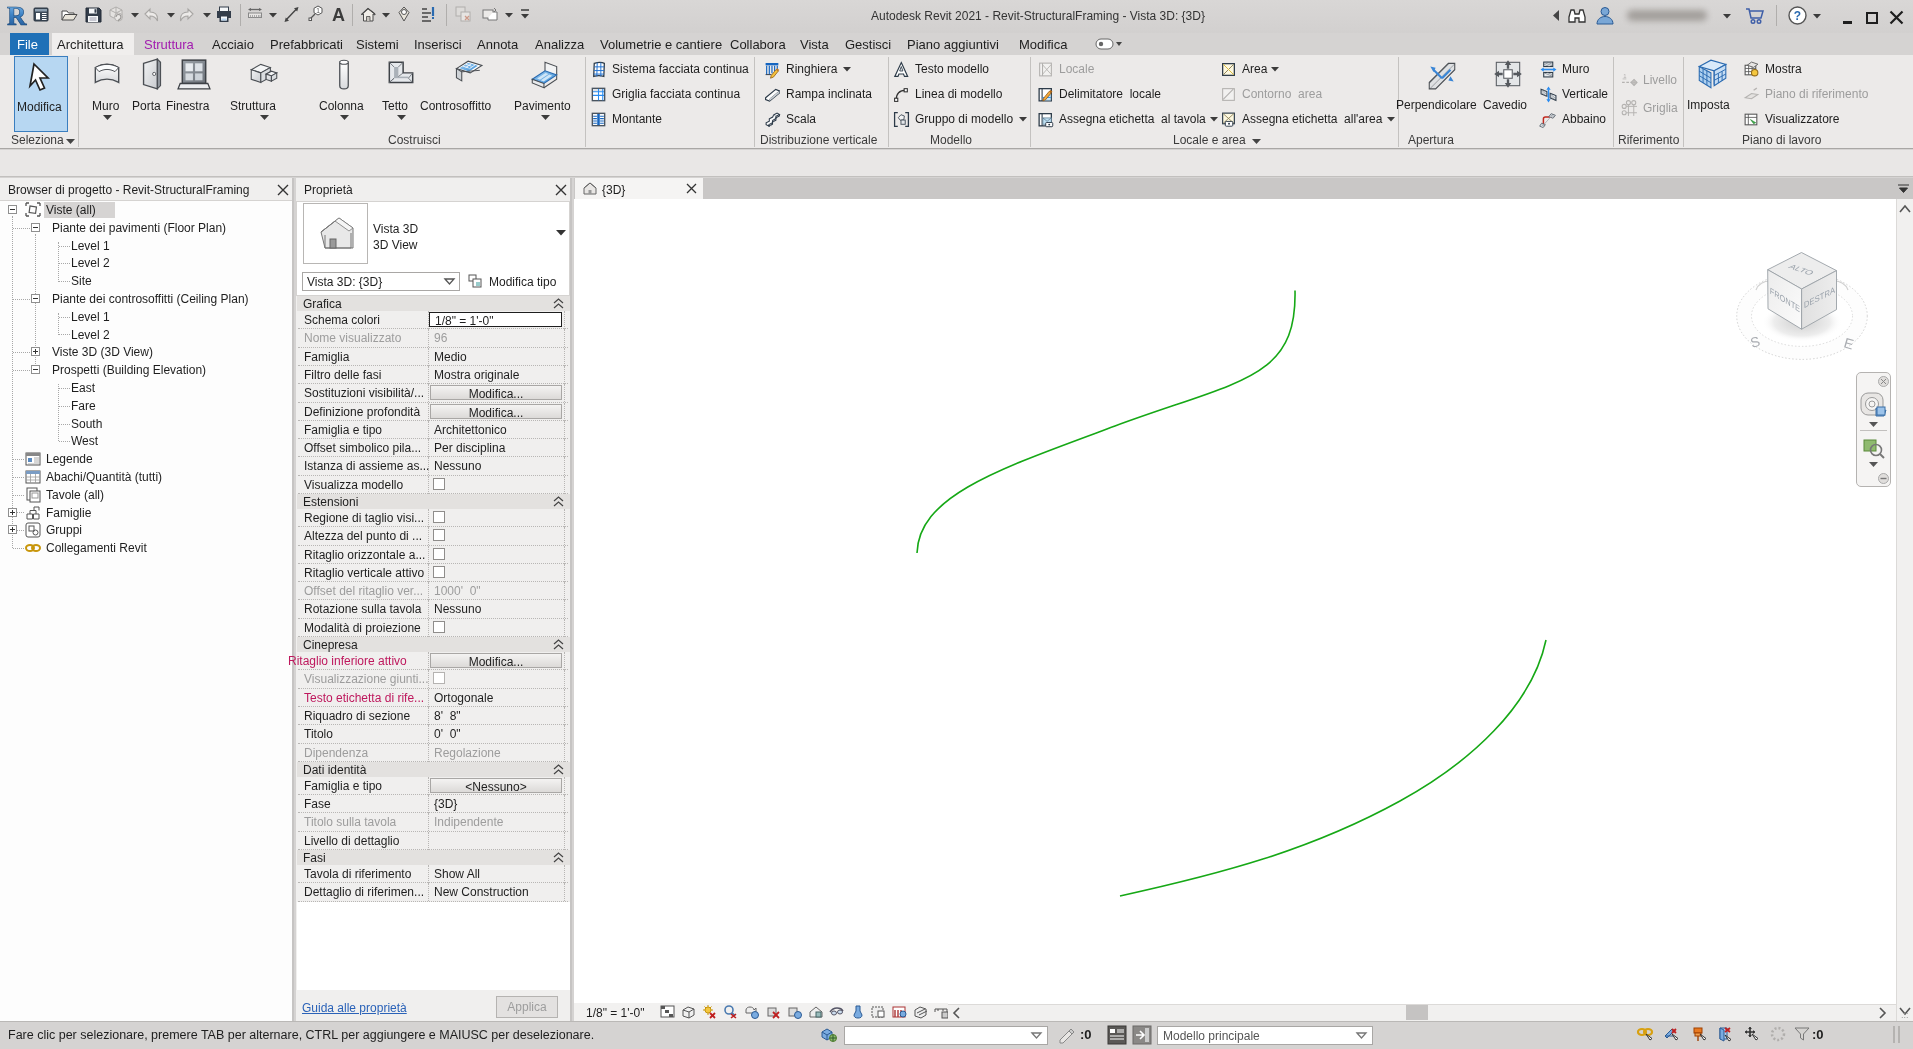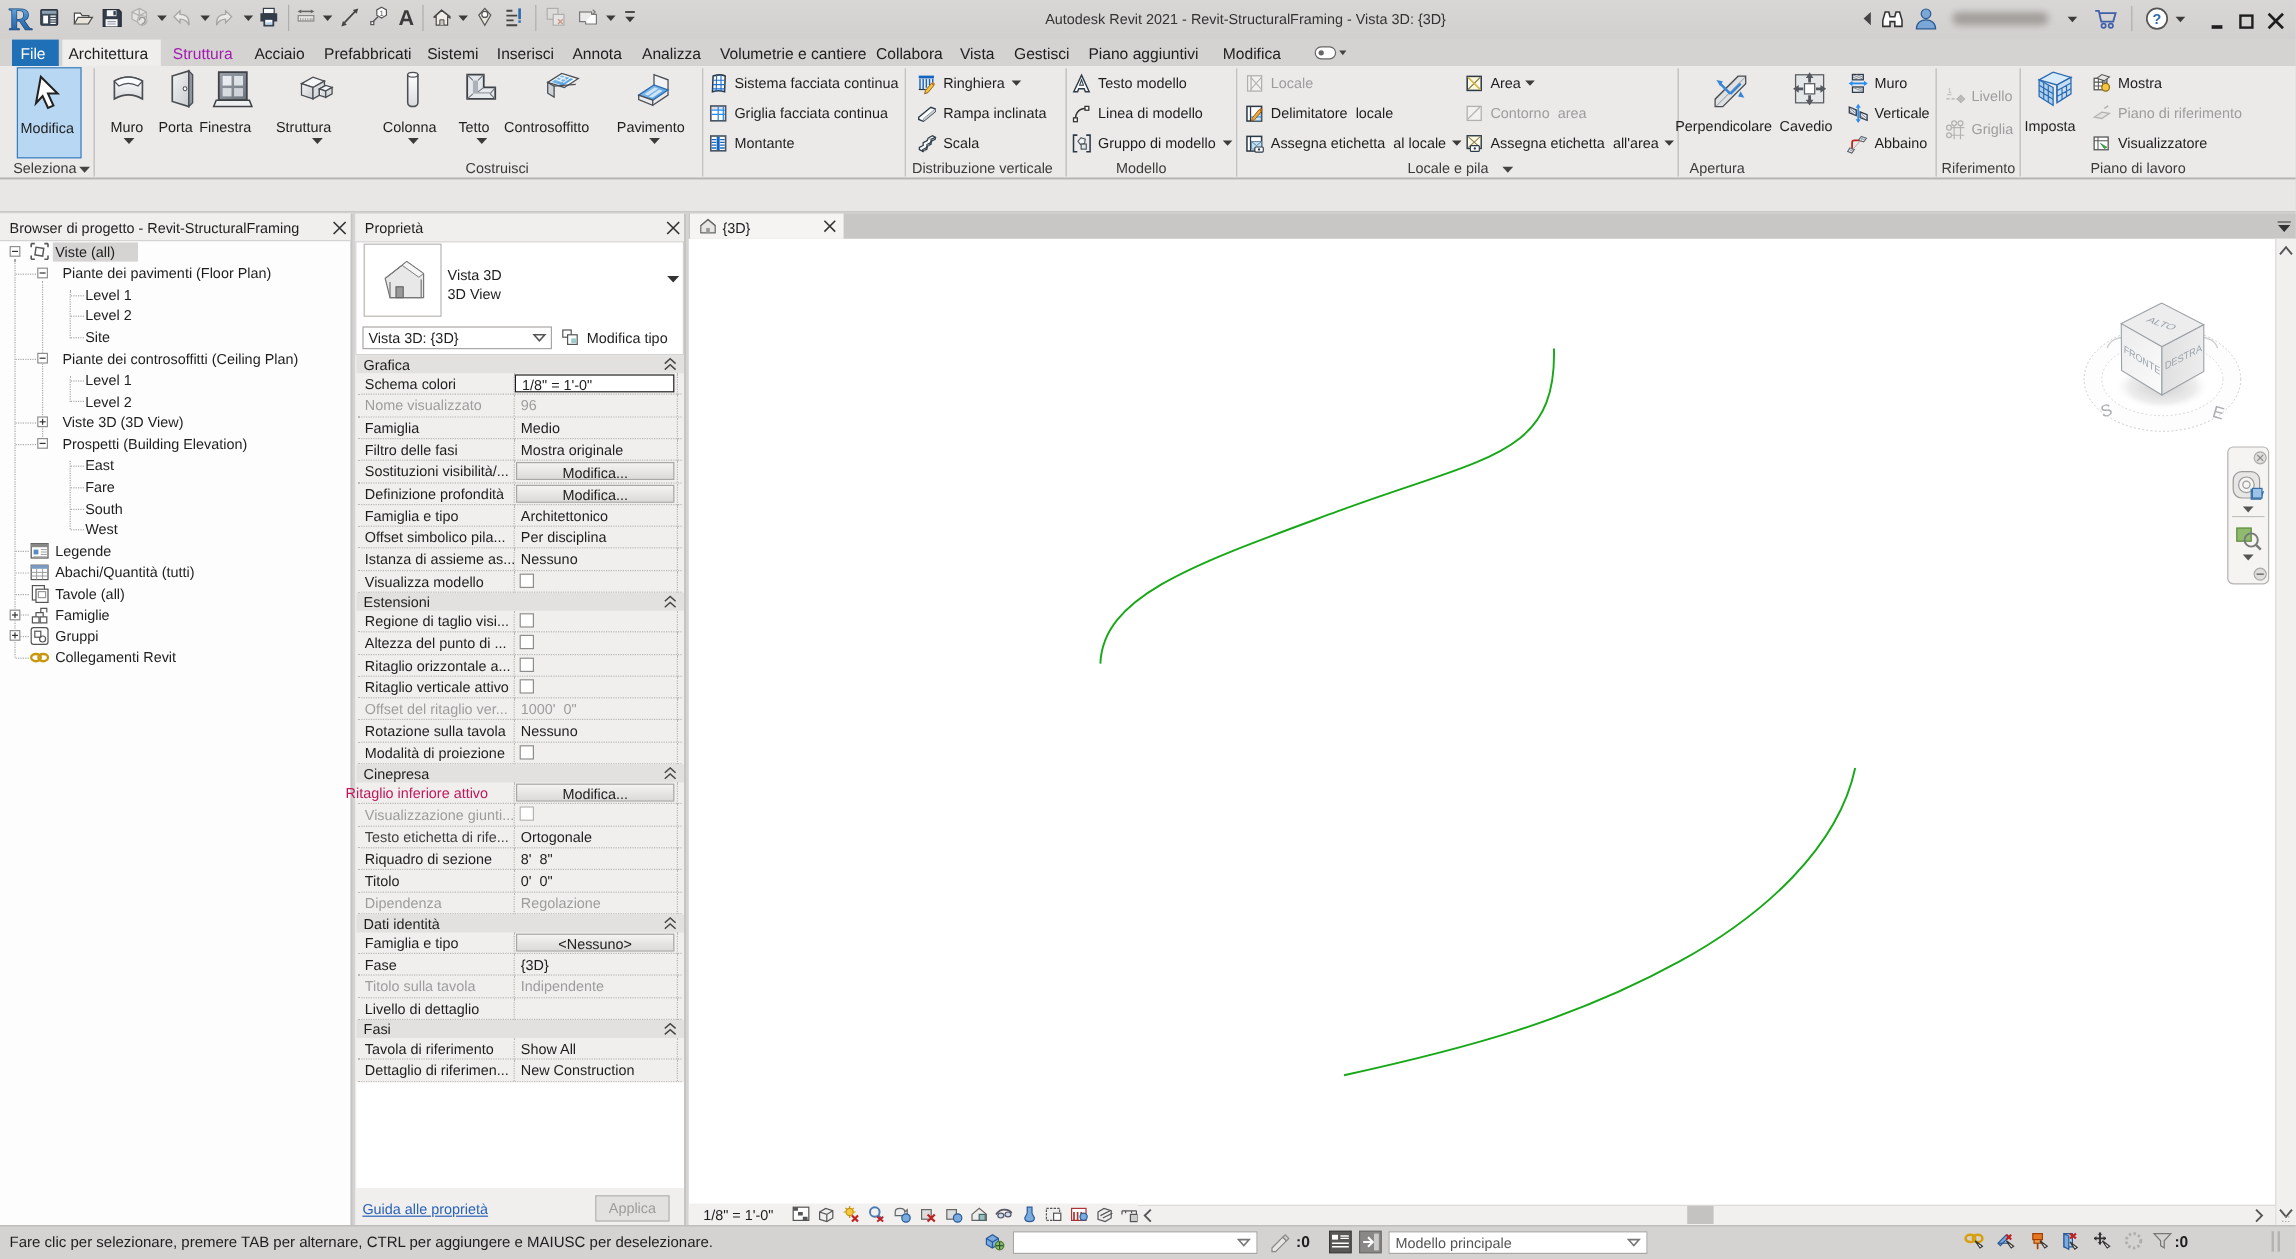--- a/index.html
+++ b/index.html
@@ -45,21 +45,21 @@
 <div class="a" style="left:1398px;top:57px;width:1px;height:90px;background:#d2d0ce;border-left:1px solid #c4c2c0"></div>
 <div class="a" style="left:1613px;top:57px;width:1px;height:90px;background:#d2d0ce;border-left:1px solid #c4c2c0"></div>
 <div class="a" style="left:1683px;top:57px;width:1px;height:90px;background:#d2d0ce;border-left:1px solid #c4c2c0"></div>
 <div class="t" style="left:11px;top:133px;color:#3b3b3b">Seleziona</div>
 <svg style="left:66px;top:139px" width="9" height="6">
     <path d="M0 0l4.5 5L9 0z" fill="#444"></path>
   </svg>
 <div class="t" style="left:388px;top:133px;color:#3b3b3b">Costruisci</div>
 <div class="t" style="left:760px;top:133px;color:#3b3b3b">Distribuzione verticale</div>
 <div class="t" style="left:930px;top:133px;color:#3b3b3b">Modello</div>
-<div class="t" style="left:1173px;top:133px;color:#3b3b3b">Locale e pila</div>
+<div class="t" style="left:1173px;top:133px;color:#3b3b3b">Locale e area</div>
 <svg style="left:1252px;top:139px" width="9" height="6">
     <path d="M0 0l4.5 5L9 0z" fill="#444"></path>
   </svg>
 <div class="t" style="left:1408px;top:133px;color:#3b3b3b">Apertura</div>
 <div class="t" style="left:1618px;top:133px;color:#3b3b3b">Riferimento</div>
 <div class="t" style="left:1742px;top:133px;color:#3b3b3b">Piano di lavoro</div>
 <svg style="left:6px;top:2px" width="26" height="28">
     <defs>
       <linearGradient id="rlg" x1="0" y1="0" x2="0" y2="1">
         <stop offset="0" stop-color="#8fc3f0"></stop>
@@ -405,21 +405,21 @@
   </svg>
 <div class="t" style="left:1059px;top:87px;color:#1e1e1e">Delimitatore  locale</div>
 <svg style="left:1037px;top:111px" width="17" height="17" viewBox="0 0 16 16">
     <rect x="2" y="2.5" width="11.5" height="11.5" fill="#fff" stroke="#2c3a48" stroke-width="1.2"></rect>
     <path d="M4.8 2.5v11.5" stroke="#2c3a48"></path>
     <path d="M5.5 6.5h8v6h-8z" fill="#bfe0f2" stroke="#5a7a90" stroke-width="0.7"></path>
     <path d="M5.5 6.5l4 3.2 4-3.2" fill="none" stroke="#5a7a90" stroke-width="0.7"></path>
     <rect x="8.2" y="10.8" width="6.6" height="4" rx="0.8" fill="#fff" stroke="#2c3a48" stroke-width="0.9"></rect>
     <circle cx="11.5" cy="12.8" r="0.9" fill="#2c3a48"></circle>
   </svg>
-<div class="t" style="left:1059px;top:112px;color:#1e1e1e">Assegna etichetta  al locale</div>
+<div class="t" style="left:1059px;top:112px;color:#1e1e1e">Assegna etichetta  al tavola</div>
 <svg style="left:1210px;top:117px" width="8" height="5">
     <path d="M0 0l4 4.5L8 0z" fill="#3b3b3b"></path>
   </svg>
 <svg style="left:1220px;top:61px" width="17" height="17" viewBox="0 0 16 16">
     <rect x="2.5" y="2.5" width="11" height="11" fill="#fdf8e0" stroke="#2c3a48" stroke-width="1.2"></rect>
     <path d="M3 3l10 10M13 3L3 13" stroke="#8a8055" stroke-width="0.9"></path>
     <path d="M3 3l10 10" stroke="#e8c83c" stroke-width="0.8"></path>
   </svg>
 <div class="t" style="left:1242px;top:62px;color:#1e1e1e">Area</div>
 <svg style="left:1271px;top:67px" width="8" height="5">
@@ -803,21 +803,21 @@
 <div class="t" style="left:288px;top:654px;color:#be185d">Ritaglio inferiore attivo</div>
 <div class="a" style="left:430px;top:653px;width:132px;height:15px;background:linear-gradient(#f4f3f2,#dcdad8);border:1px solid #a9a7a5;text-align:center;font-size:12px;color:#1e1e1e;padding-top:1px">Modifica...</div>
 <div class="a" style="left:298px;top:688px;width:270px;height:1px;border-bottom:1px dotted #b8b6b4"></div>
 <div class="a" style="left:428px;top:670px;width:1px;height:18px;border-left:1px dotted #b8b6b4"></div>
 <div class="a" style="left:564px;top:670px;width:1px;height:18px;border-left:1px dotted #b8b6b4"></div>
 <div class="t" style="left:304px;top:672px;color:#9d9d9d">Visualizzazione giunti...</div>
 <div class="a" style="left:433px;top:672px;width:12px;height:12px;background:#fff;border:1px solid #b5b3b1"></div>
 <div class="a" style="left:298px;top:706px;width:270px;height:1px;border-bottom:1px dotted #b8b6b4"></div>
 <div class="a" style="left:428px;top:689px;width:1px;height:18px;border-left:1px dotted #b8b6b4"></div>
 <div class="a" style="left:564px;top:689px;width:1px;height:18px;border-left:1px dotted #b8b6b4"></div>
-<div class="t" style="left:304px;top:691px;color:#404040">Testo etichetta di rife...</div>
+<div class="t" style="left:304px;top:691px;color:#be185d">Testo etichetta di rife...</div>
 <div class="t" style="left:434px;top:691px;color:#1e1e1e">Ortogonale</div>
 <div class="a" style="left:298px;top:724px;width:270px;height:1px;border-bottom:1px dotted #b8b6b4"></div>
 <div class="a" style="left:428px;top:707px;width:1px;height:18px;border-left:1px dotted #b8b6b4"></div>
 <div class="a" style="left:564px;top:707px;width:1px;height:18px;border-left:1px dotted #b8b6b4"></div>
 <div class="t" style="left:304px;top:709px;color:#1e1e1e">Riquadro di sezione</div>
 <div class="t" style="left:434px;top:709px;color:#1e1e1e">8'  8"</div>
 <div class="a" style="left:298px;top:743px;width:270px;height:1px;border-bottom:1px dotted #b8b6b4"></div>
 <div class="a" style="left:428px;top:725px;width:1px;height:18px;border-left:1px dotted #b8b6b4"></div>
 <div class="a" style="left:564px;top:725px;width:1px;height:18px;border-left:1px dotted #b8b6b4"></div>
 <div class="t" style="left:304px;top:727px;color:#1e1e1e">Titolo</div>

